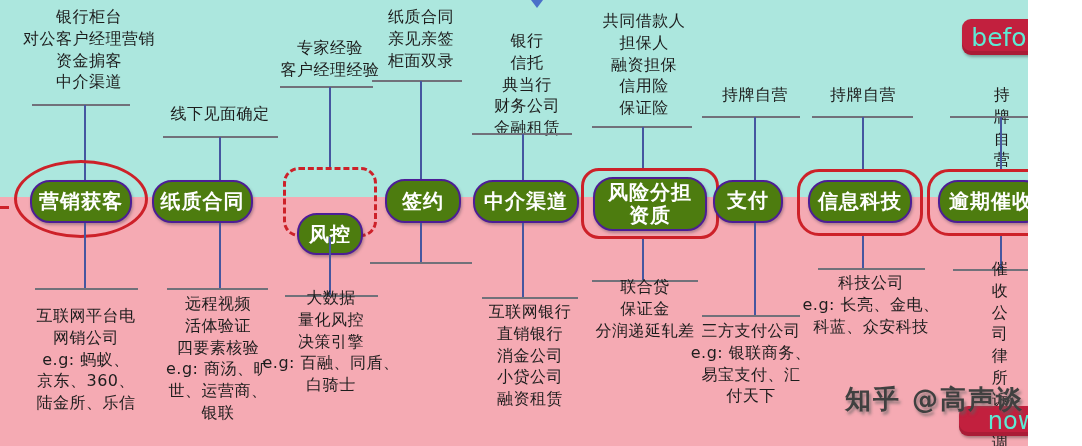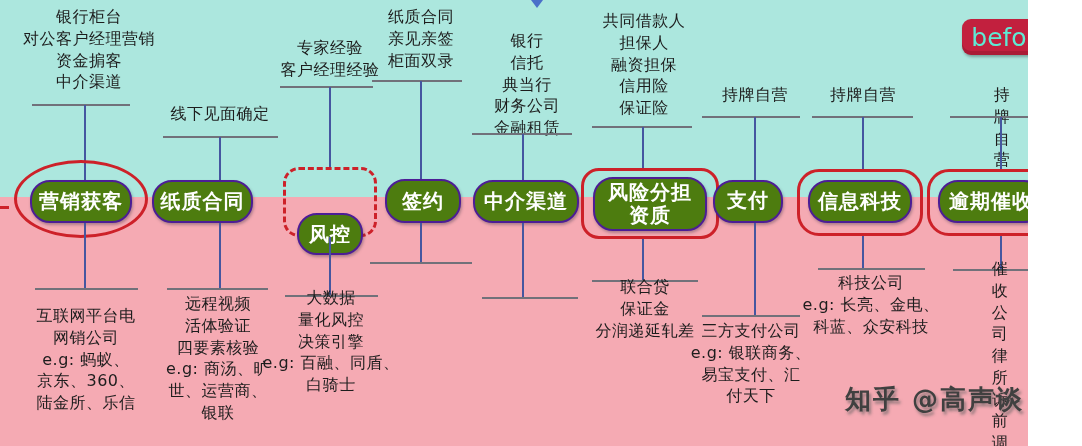--- a/index.html
+++ b/index.html
@@ -123,20 +123,25 @@
   <div class="toptext" style="left:527px;top:30px;">银行
 信托
 典当行
 财务公司
 金融租赁</div>
   <div class="hline" style="left:472px;top:133px;width:100px;"></div>
   <div class="vline" style="left:522px;top:134px;height:47px;"></div>
   <div class="node" style="left:473px;top:180px;width:106px;height:43px;">中介渠道</div>
   <div class="vline" style="left:522px;top:223px;height:74px;"></div>
   <div class="hline" style="left:482px;top:297px;width:96px;"></div>
+  <div class="bottext" style="left:530px;top:301px;">互联网银行
+直销银行
+消金公司
+小贷公司
+融资租赁</div>
 
   <div class="toptext" style="left:644px;top:10px;">共同借款人
 担保人
 融资担保
 信用险
 保证险</div>
   <div class="hline" style="left:592px;top:126px;width:100px;"></div>
   <div class="vline" style="left:642px;top:127px;height:41px;"></div>
   <div class="ring rrect" style="left:581px;top:168px;width:138px;height:71px;border-radius:18px;"></div>
   <div class="node" style="left:593px;top:177px;width:114px;height:54px;">风险分担
@@ -179,14 +184,15 @@
   <div class="bottext" style="left:1000px;top:258px;">催收公司
 律所
 诉前调解机构
 仲裁机构
 公正机构</div>
 
   <div class="badge" style="left:962px;top:19px;width:99px;height:36px;">before</div>
   <div class="ticon" style="left:1040px;top:5px;">
       <span>文</span>
     </div>
+  <div class="badge" style="left:959px;top:406px;width:107px;height:30px;font-size:24px;">now</div>
   <div class="watermark" style="left:845px;top:382px;">知乎 @高声谈</div>
 </div>
 
 </body></html>

